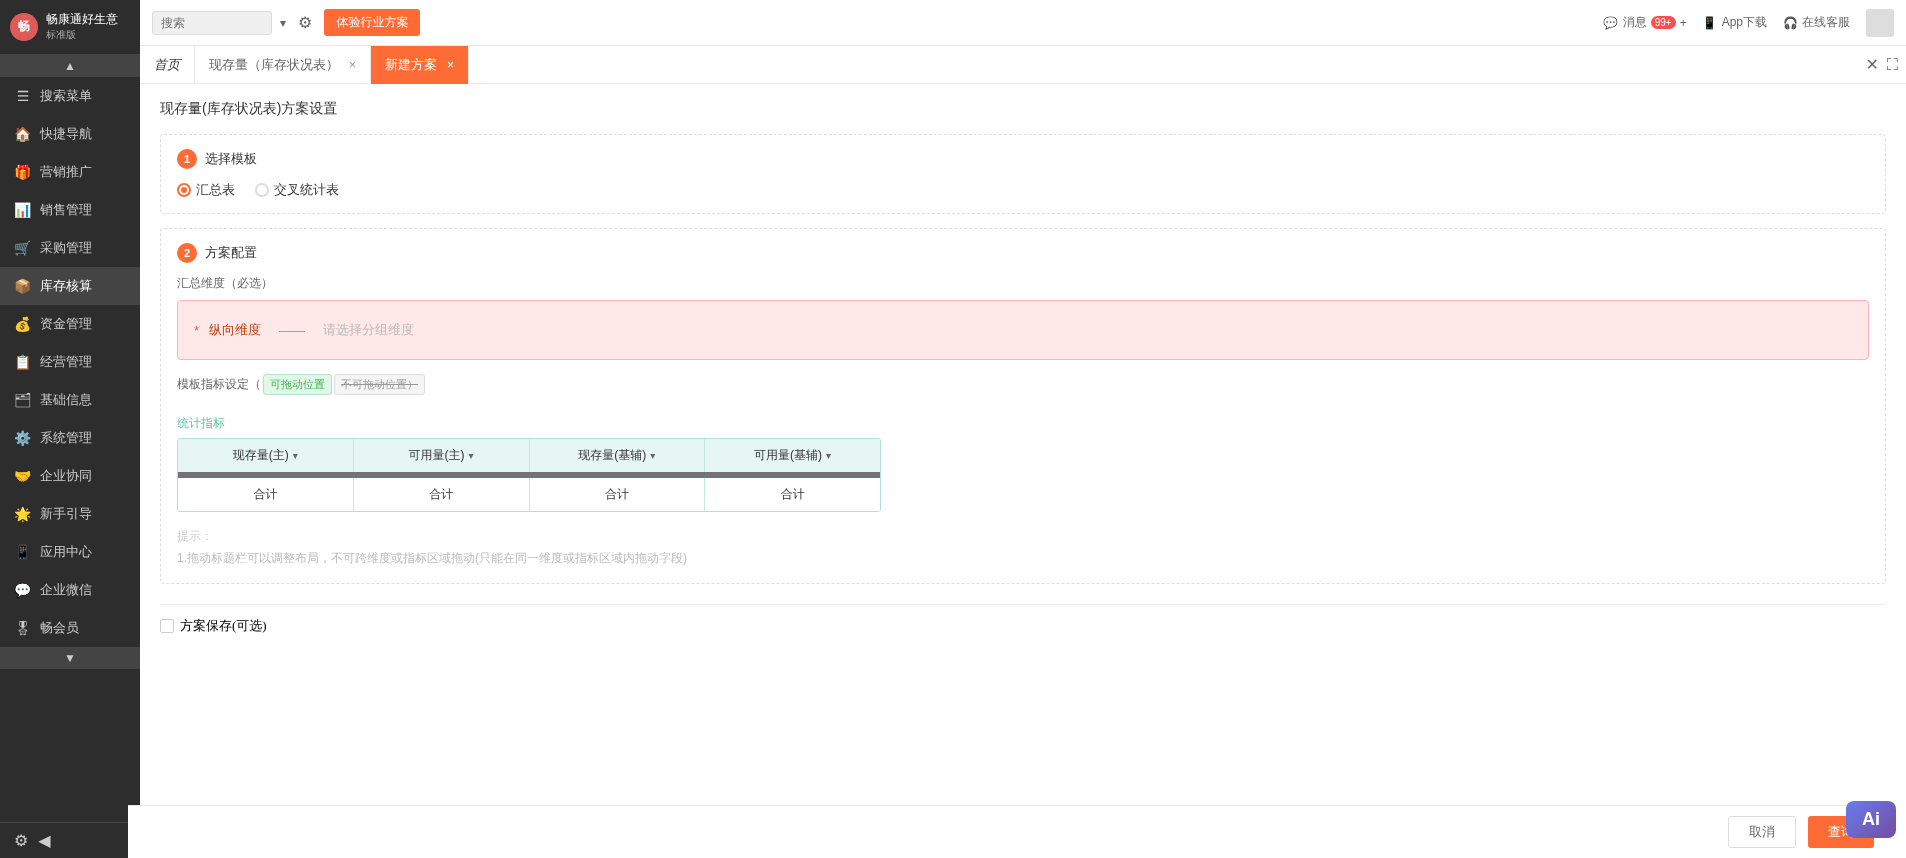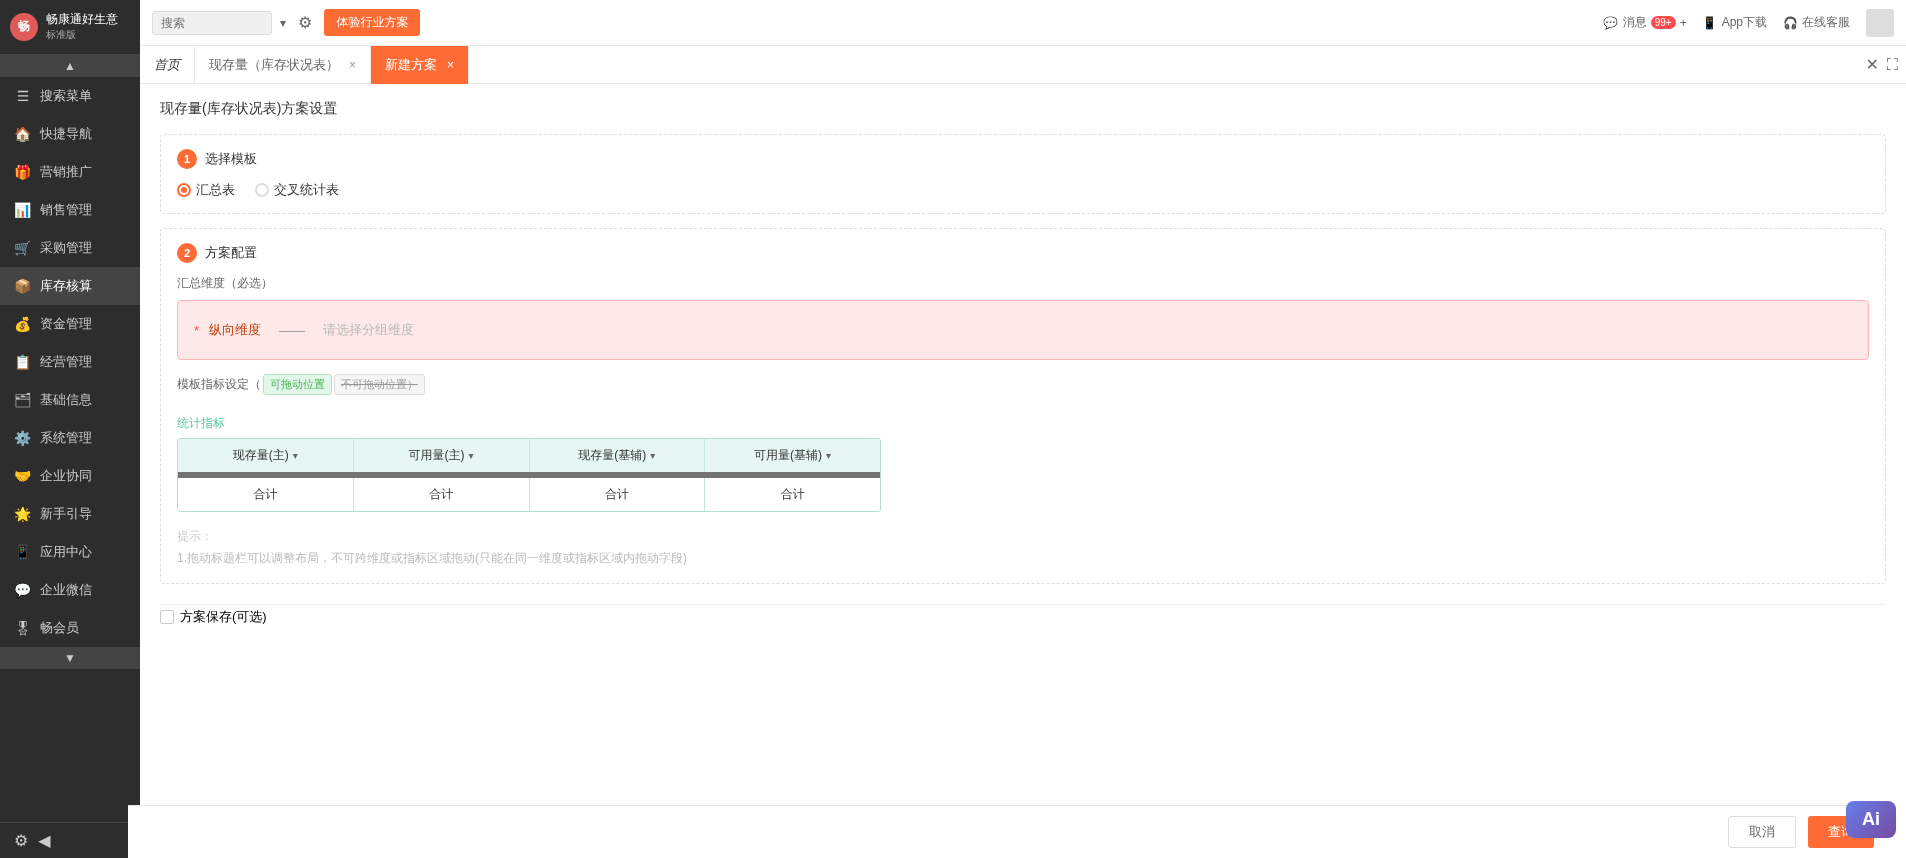--- a/index.html
+++ b/index.html
@@ -411,25 +411,26 @@
       color: #bbb;
       line-height: 1.8;
     }
     .tips-title {
       color: #ccc;
     }
 
     
     .footer-check-area {
       margin-top: 20px;
-      padding-top: 3px;
+      padding-top: 12px;
       border-top: 1px solid #f0f0f0;
       display: flex;
       align-items: center;
       gap: 6px;
+      font-family: Liberation Serif, serif;
     }
     .checkbox-box {
       width: 14px; height: 14px;
       border: 1px solid #ccc;
       border-radius: 2px;
       background: #fff;
       cursor: pointer;
     }
 
     

